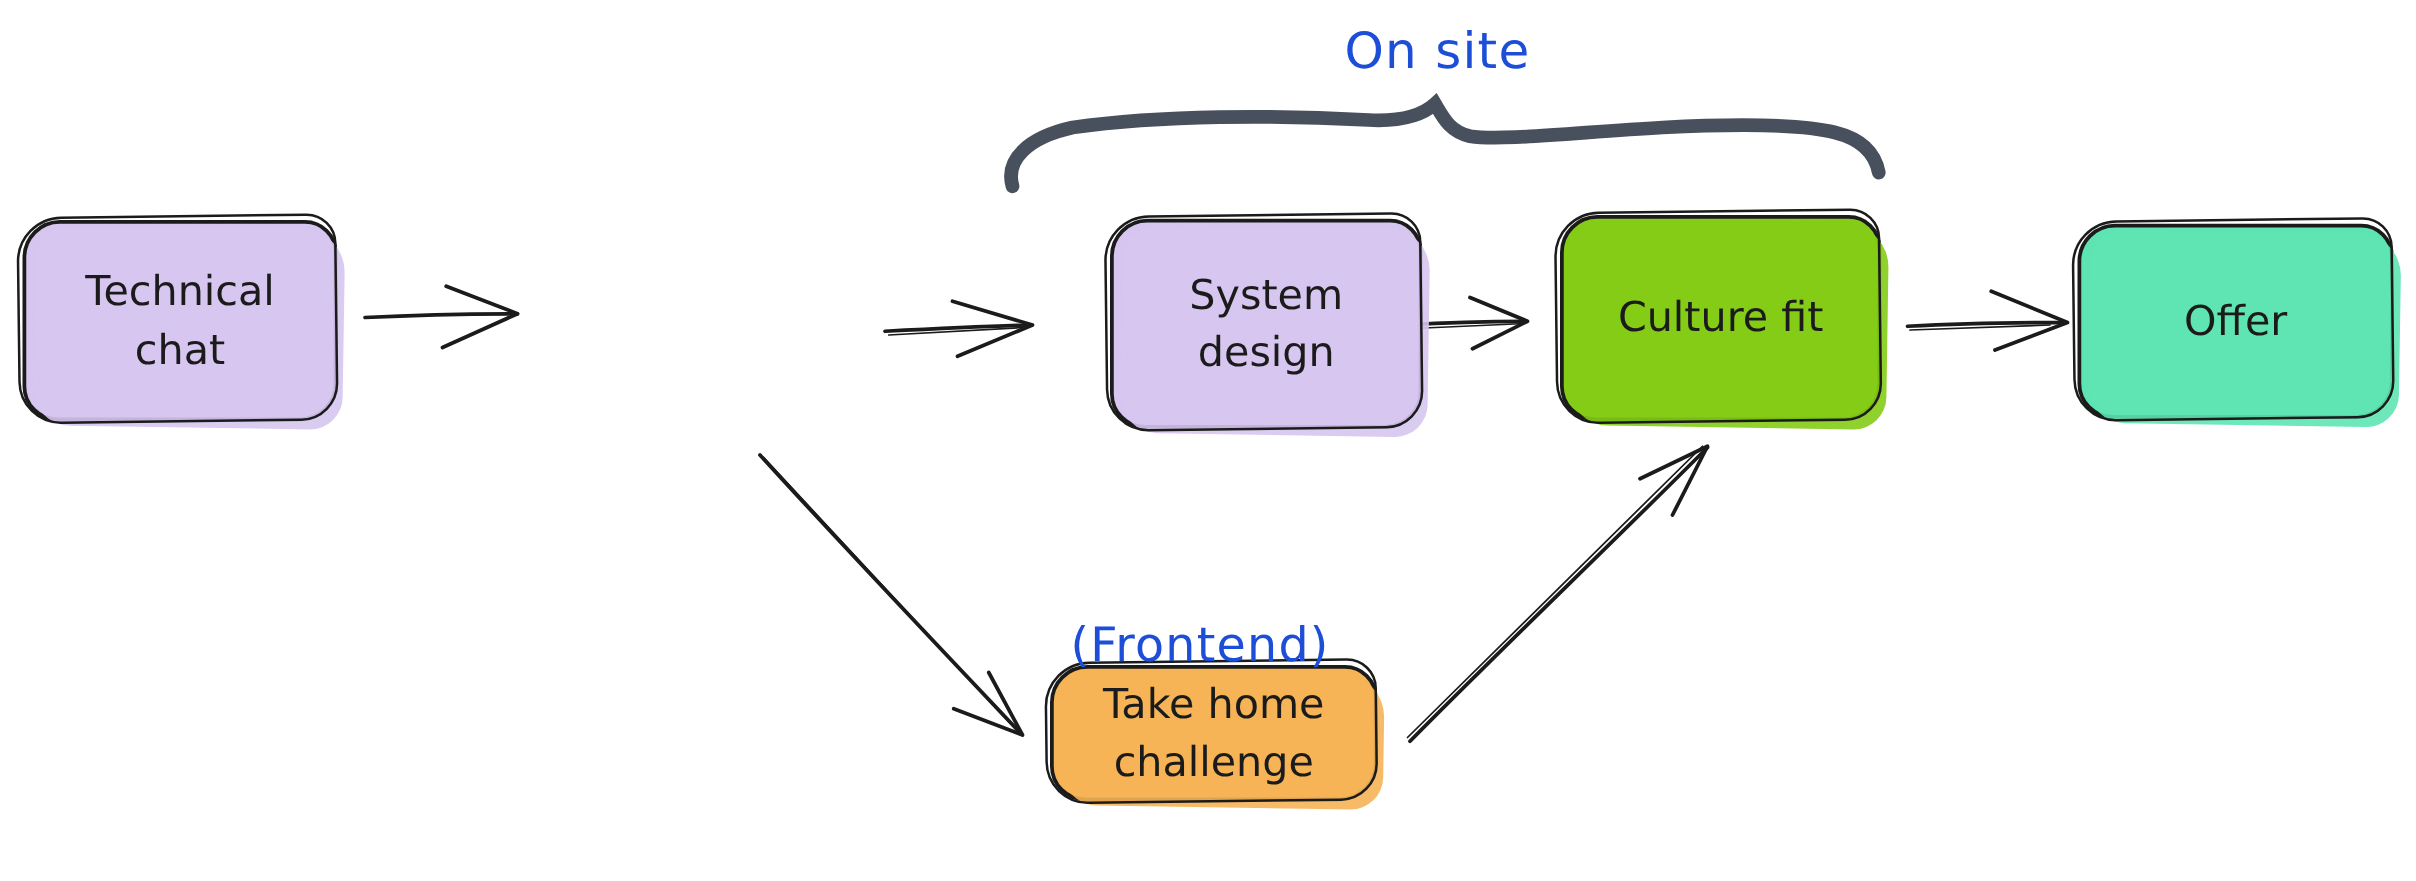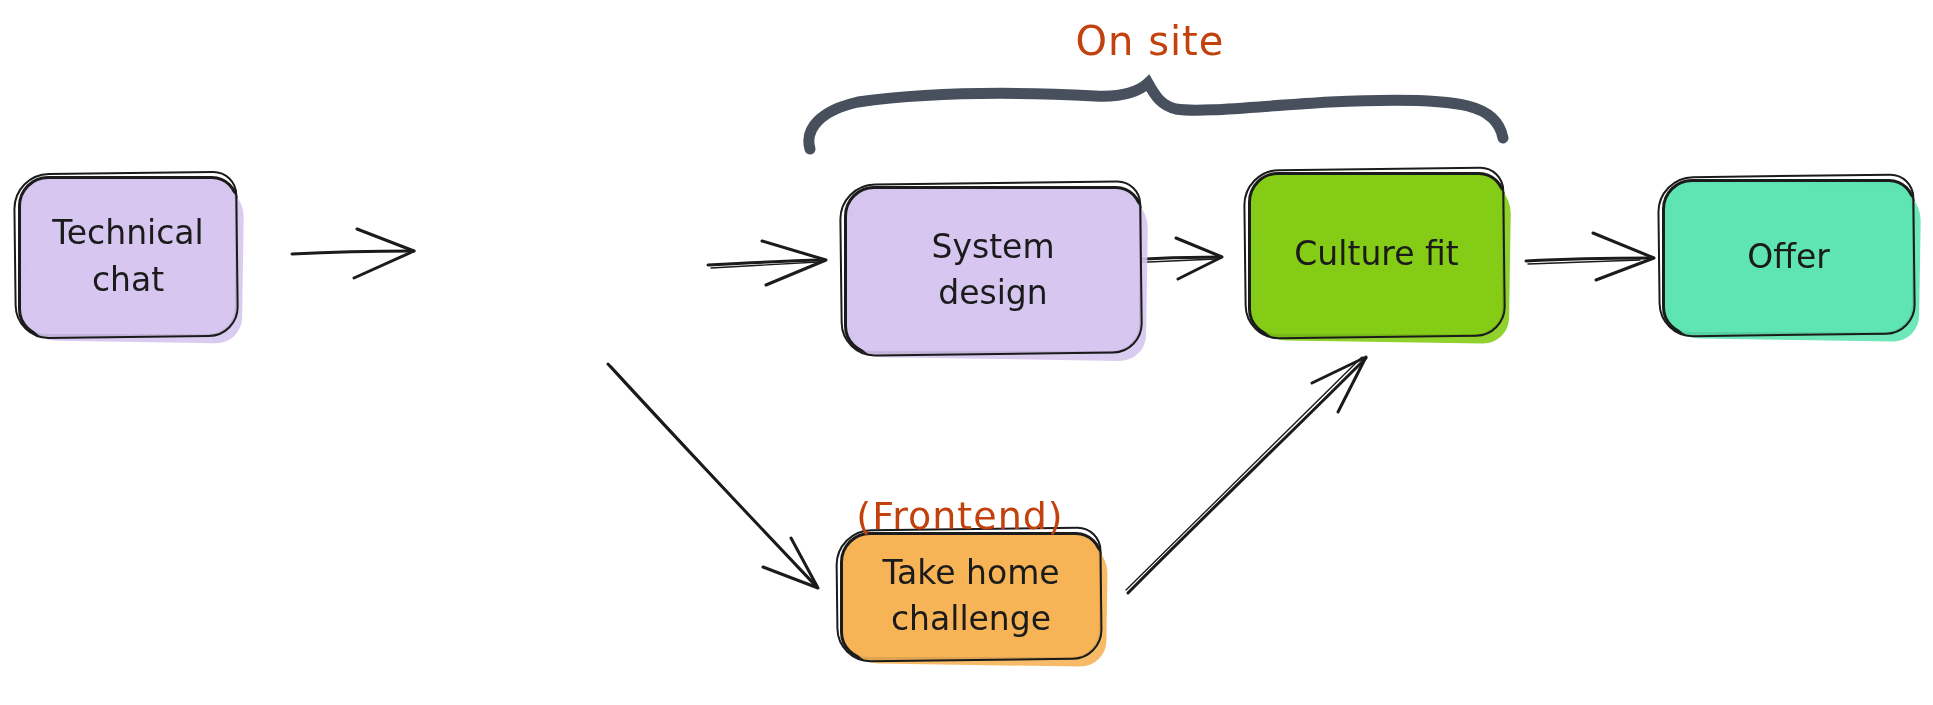--- a/index.html
+++ b/index.html
@@ -50,21 +50,21 @@
     background: inherit;
     border-radius: 28px 34px 26px 30px;
     transform: rotate(0.9deg);
     opacity: 0.9;
   }
   .node .label { white-space: pre-line; position: relative; z-index: 1; }
 
   .annotation {
     position: absolute;
     z-index: 2;
-    color: #c2410c;
+    color: #1d4ed8;
     text-align: center;
     font-size: 38px;
     letter-spacing: 1px;
   }
   #label-on-site   { left: 1050px; top: 18px;  width: 200px; font-size: 40px; }
   #label-frontend  { left: 840px;  top: 458px; width: 240px; margin-top: 36px; }
 </style>
 </head>
 <body>
 
@@ -111,40 +111,40 @@
 
     <path d="M810 149 C 804 128, 822 110, 858 102
              C 930 92, 1020 92, 1095 96
              C 1115 97, 1136 94, 1148 83
              C 1155 95, 1160 105, 1176 109
              C 1200 113, 1260 106, 1330 102
              C 1390 99, 1440 99, 1468 106
              C 1488 111, 1500 122, 1503 138" stroke="#48505d" stroke-width="11" fill="none" stroke-linecap="round"></path>
   </svg>
 
-  <div class="node" style="left: 18px; top: 176px; width: 220px; height: 161px; background-color: rgb(214, 197, 239);">
+  <div class="node" style="left: 18px; top: 176px; width: 252px; height: 161px; background-color: rgb(214, 197, 239);">
     <span class="label">Technical
 chat</span>
   </div>
 
 
-  <div class="node" style="left: 844px; top: 175px; width: 298px; height: 168px; background-color: rgb(214, 197, 239); margin-top: 11px;">
+  <div class="node" style="left: 888px; top: 175px; width: 250px; height: 168px; background-color: rgb(214, 197, 239);">
     <span class="label">System
 design</span>
   </div>
 
   <div class="node" style="left: 1248px; top: 172px; width: 257px; height: 165px; background-color: #84cc16;">
     <span class="label">Culture fit</span>
   </div>
 
   <div class="node" style="left: 1662px; top: 179px; width: 253px; height: 156px; background-color: rgb(94, 228, 178); justify-content: center;">
     <span class="label">Offer</span>
   </div>
 
-  <div class="node" style="left: 840px; top: 532px; width: 262px; height: 128px; background-color: rgb(246, 180, 87);">
+  <div class="node" style="left: 840px; top: 532px; width: 262px; height: 109px; background-color: rgb(246, 180, 87);">
     <span class="label">Take home
 challenge</span>
   </div>
 
   <div class="annotation" id="label-on-site">On site</div>
 
   <div class="annotation" id="label-frontend">(Frontend)</div>
 
 </div>
 

